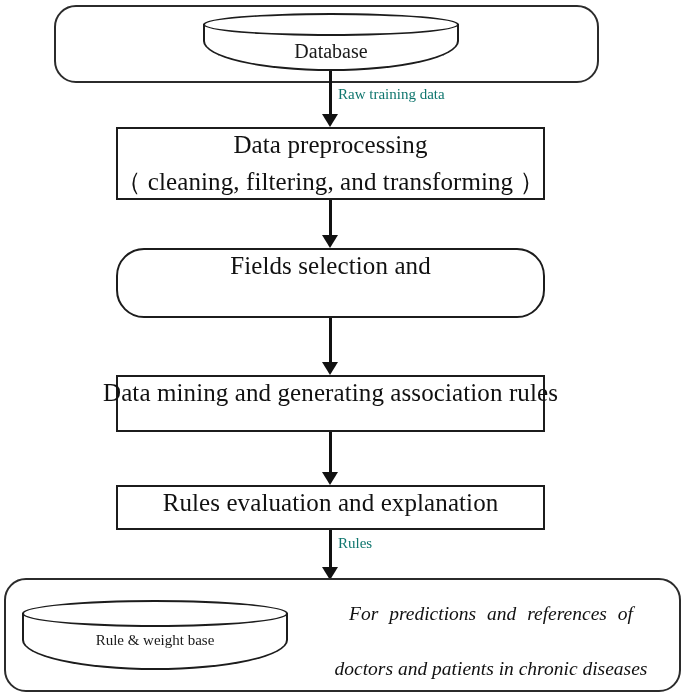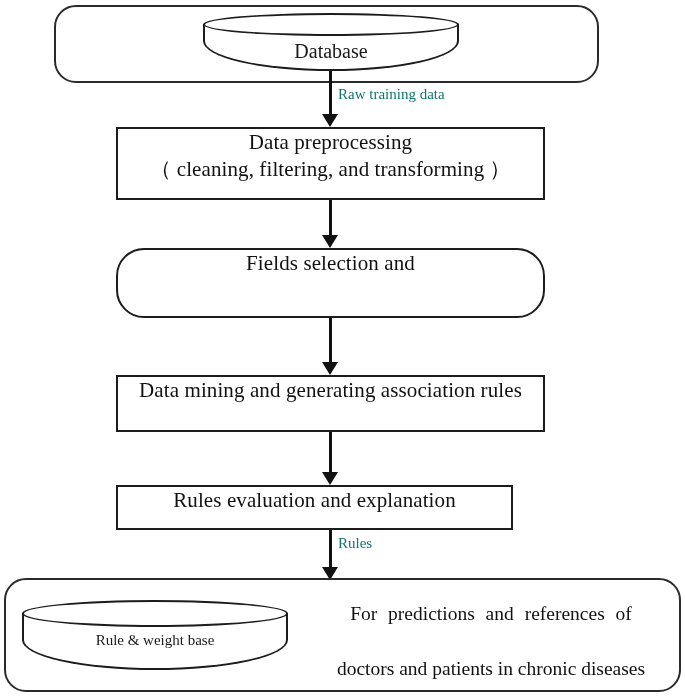--- a/index.html
+++ b/index.html
@@ -30,24 +30,24 @@
 
   
   .proc-box {
     position: absolute;
     box-sizing: border-box;
     border: 2.5px solid #1c1c1c;
     background: #ffffff;
     display: flex;
     flex-direction: column;
     align-items: center;
-    justify-content: flex-start;
+    justify-content: space-between;
     text-align: center;
     line-height: 1.30;
-    font-size: 21px;
+    font-size: 25px;
     letter-spacing: 0.1px;
   }
   .proc-box .ln { display: block; white-space: nowrap; }
 
   
   .cyl {
     position: absolute;
   }
   .cyl .body {
     position: absolute;
@@ -169,36 +169,36 @@
 
   <div class="proc-box" style="left:116px; top:375px; width:429px; height:57px;">
     <span class="ln">Data mining and generating association rules</span>
   </div>
 
   <div class="arrow" style="left:330px; top:432px; height:53px;">
     <div class="stem" style="height:41px;"></div>
     <div class="head" style="top:40px;"></div>
   </div>
 
-  <div class="proc-box" style="left:116px; top:485px; width:397px; height:45px;">
+  <div class="proc-box" style="left:116px; top:485px; width:429px; height:45px;">
     <span class="ln">Rules evaluation and explanation</span>
   </div>
 
   <div class="arrow" style="left:330px; top:530px; height:50px;">
     <div class="stem" style="height:38px;"></div>
     <div class="head" style="top:37px;"></div>
   </div>
   <div class="edge-label" style="left:338px; top:535px;">Rules</div>
 
   <div class="round-box" style="left:4px; top:578px; width:677px; height:114px;"></div>
 
   <div class="cyl" style="left:22px; top:600px; width:266px; height:70px;">
     <div class="body" style="top:13px; height:57px;"></div>
     <div class="top" style="top:0px; height:27px;"></div>
     <div class="cap-label" style="top:32px; font-size:15px;">Rule &amp; weight base</div>
   </div>
 
-  <div class="bottom-text" style="left:306px; top:604px; width:370px;">
+  <div class="bottom-text" style="left:306px; top:604px; width:370px;font-style:italic;">
     <span class="l1">For predictions and references of</span>
     <span class="l2">doctors and patients in chronic diseases</span>
   </div>
 
 </div>
 
 </body></html>

